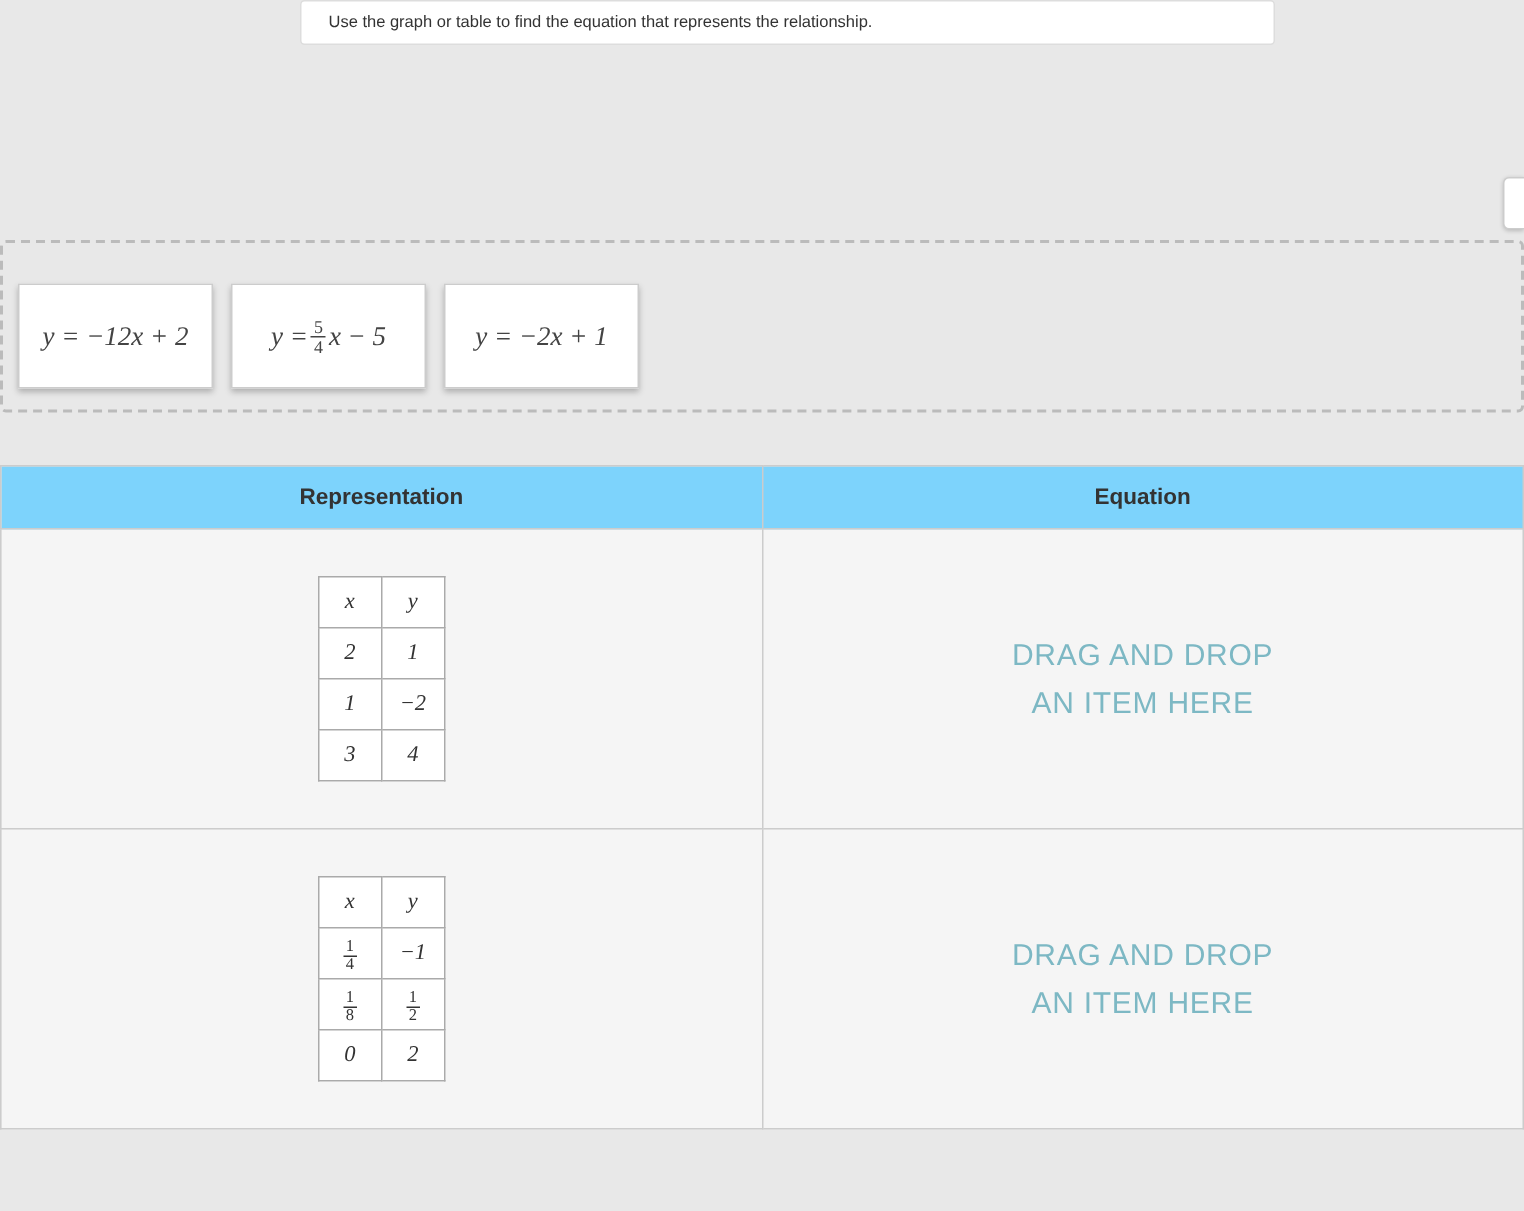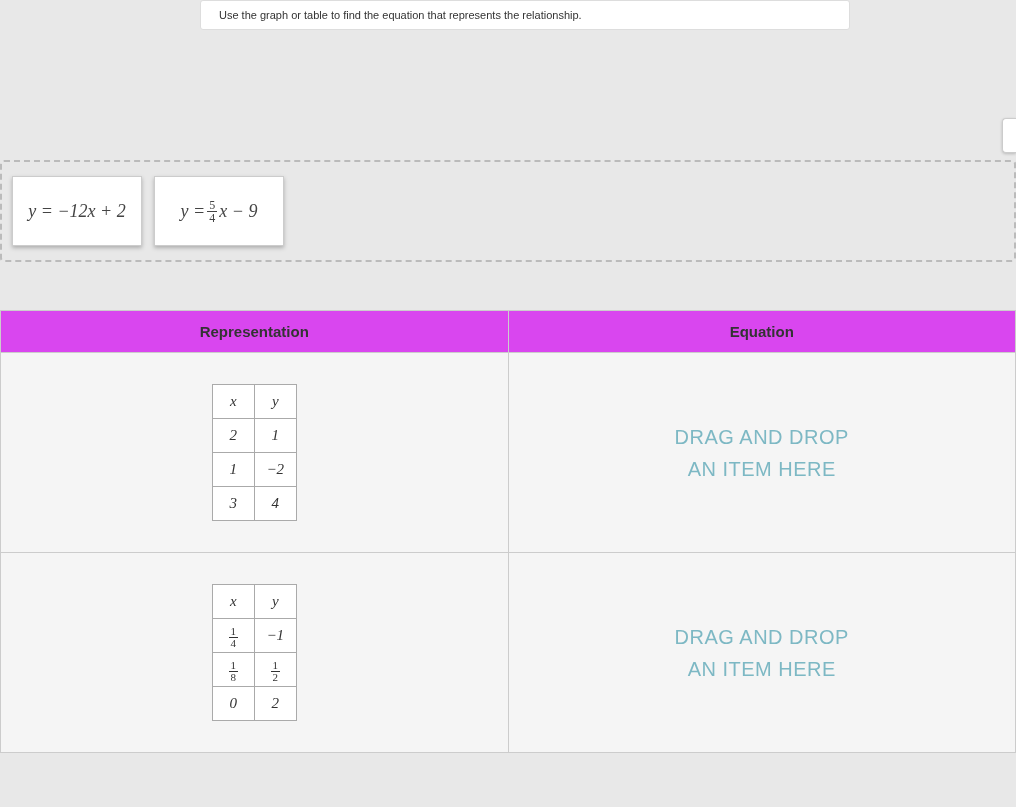--- a/index.html
+++ b/index.html
@@ -45,20 +45,21 @@
       display: flex;
       align-items: center;
       justify-content: center;
       font-family: "Times New Roman", serif;
       font-size: 18px;
       font-style: italic;
       color: #444;
       cursor: grab;
       white-space: nowrap;
       padding: 4px 10px;
+      margin-top: 13px;
     }
     .drag-tile .frac {
       display: inline-flex;
       flex-direction: column;
       align-items: center;
       font-style: normal;
       font-size: 12px;
       line-height: 1;
       vertical-align: middle;
       margin: 0 2px;
@@ -68,21 +69,21 @@
     .main-table {
       position: absolute;
       top: 310px;
       left: 0;
       right: 0;
       border-collapse: collapse;
       width: 100%;
       table-layout: fixed;
     }
     .main-table th {
-      background: #d946ef;
+      background: #7dd3fc;
       font-weight: bold;
       color: #333;
       font-size: 15px;
       padding: 12px;
       border: 1px solid #ccc;
     }
     .main-table td {
       border: 1px solid #ccc;
       background: #f5f5f5;
       height: 200px;
@@ -146,22 +147,23 @@
 <div class="side-tab"></div>
 
 <div class="drag-bank">
   <div class="drag-tile">y = −12x + 2</div>
   <div class="drag-tile">
     <span>y = </span>
     <span class="frac">
       <span class="num">5</span>
       <span class="den">4</span>
     </span>
-    <span>x − 9</span>
+    <span>x − 5</span>
   </div>
+  <div class="drag-tile">y = −2x + 1</div>
 </div>
 
 <table class="main-table">
   <tbody>
       <tr>
     <th>Representation</th>
     <th>Equation</th>
   </tr>
   <tr>
     <td>

